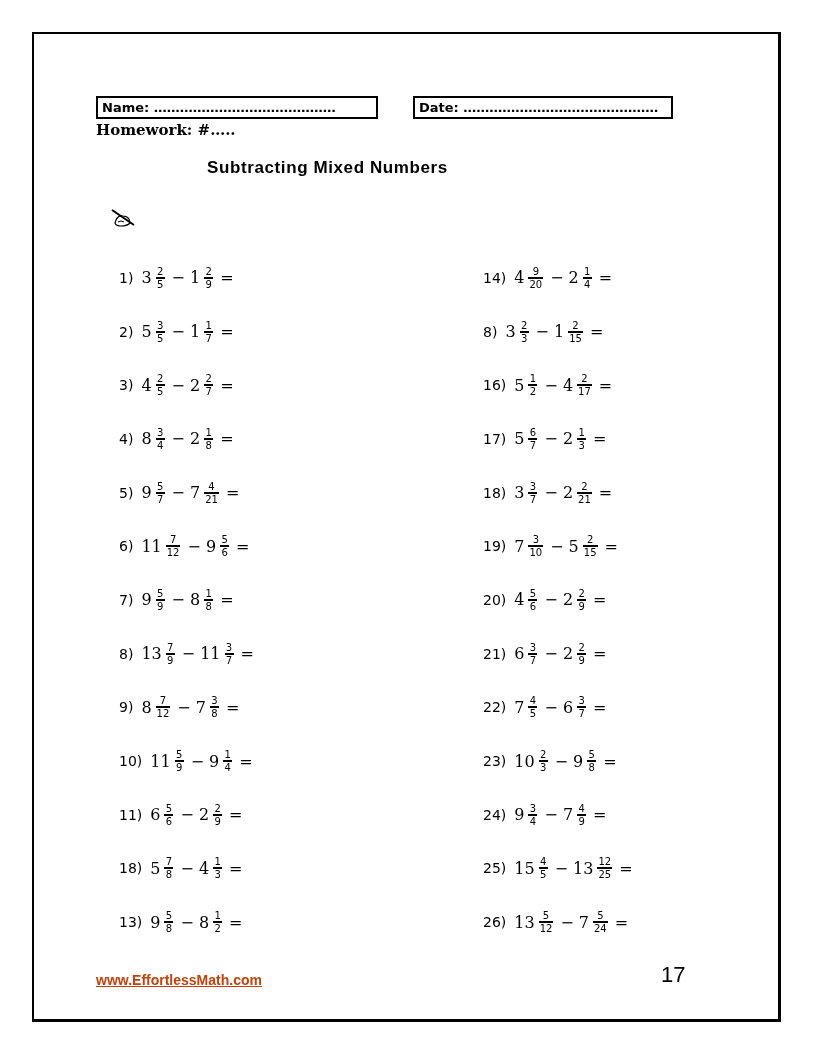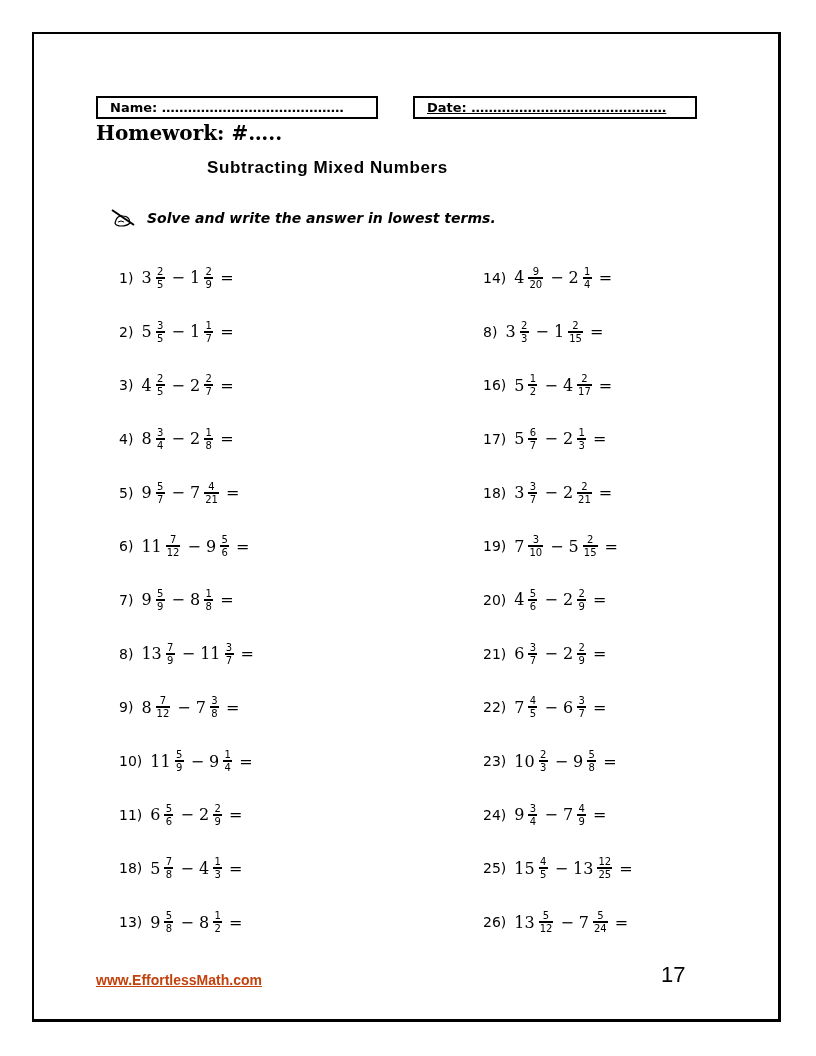--- a/index.html
+++ b/index.html
@@ -1,21 +1,21 @@
 <!DOCTYPE html>
 <html><head>
 <meta charset="utf-8">
 <style>
   html, body { margin:0; padding:0; background:#ffffff; }
   body { width:816px; height:1056px; position:relative; overflow:hidden; font-family:"DejaVu Sans", sans-serif; color:#000; }
   .page-border { position:absolute; left:32px; top:32px; width:749px; height:990px; border:2px solid #000; box-sizing:border-box; border-bottom-width:3px; border-right-width:3px; }
-  .field-box { position:absolute; top:96px; height:23px; border:2px solid #000; box-sizing:border-box; font-family:"DejaVu Sans", sans-serif; font-weight:bold; font-size:13px; line-height:19px; padding-left:12px; }
+  .field-box { position:absolute; top:96px; height:23px; border:2px solid #000; box-sizing:border-box; font-family:"DejaVu Sans", sans-serif; font-weight:bold; font-size:13px; line-height:19px; padding-left:4px; }
   .name-box { left:96px; width:282px; }
-  .date-box { left:413px; width:284px;text-decoration:underline; }
-  .homework { position:absolute; left:96px; top:121px; font-family:"DejaVu Serif", serif; font-weight:bold; font-size:20px; }
+  .date-box { left:413px; width:260px; }
+  .homework { position:absolute; left:96px; top:121px; font-family:"DejaVu Serif", serif; font-weight:bold; font-size:15px; }
   .title { position:absolute; left:0; width:655px; top:158px; text-align:center; font-family:"Liberation Sans", sans-serif; font-weight:bold; font-size:17px; letter-spacing:0.6px; }
   .instruction { position:absolute; left:110px; top:208px; display:flex; align-items:center; }
   .instruction svg { width:28px; height:20px; margin-right:9px; }
   .instruction span { font-family:"DejaVu Sans", sans-serif; font-style:italic; font-weight:bold; font-size:14px; }
   .col { position:absolute; top:251px; }
   .col.left { left:119px; }
   .col.right { left:468px;margin-left:15px; }
   .problem { height:53.7px; display:flex; align-items:center; font-family:"DejaVu Serif", serif; font-size:15px; }
   .pnum { font-family:"DejaVu Sans", sans-serif; font-size:14px; margin-right:8px; }
   .whole { font-size:16px; margin-right:2px; }
@@ -41,21 +41,20 @@
 <div class="homework">Homework: #…..</div>
 
 <div class="title">Subtracting Mixed Numbers</div>
 
 <div class="instruction">
   <svg viewBox="0 0 28 20">
     <line x1="2" y1="2" x2="24" y2="17" stroke="#000" stroke-width="2"></line>
     <path d="M6 12 Q8 7 13 8 Q17 8 19 11 L20 15 Q17 18 11 18 Q6 18 5 15 Z" fill="none" stroke="#000" stroke-width="1.2"></path>
     <path d="M8 14 Q11 12 14 14" fill="none" stroke="#000" stroke-width="1"></path>
   </svg>
-  <span>Solve and write the answer in lowest terms.</span>
 </div>
 
 <div class="col left">
     <div class="problem">
     <span class="pnum">1)</span>
     <span class="whole">3</span>
     <span class="frac">
       <span class="num">2</span>
       <span class="bar"></span>
       <span class="den">5</span>

